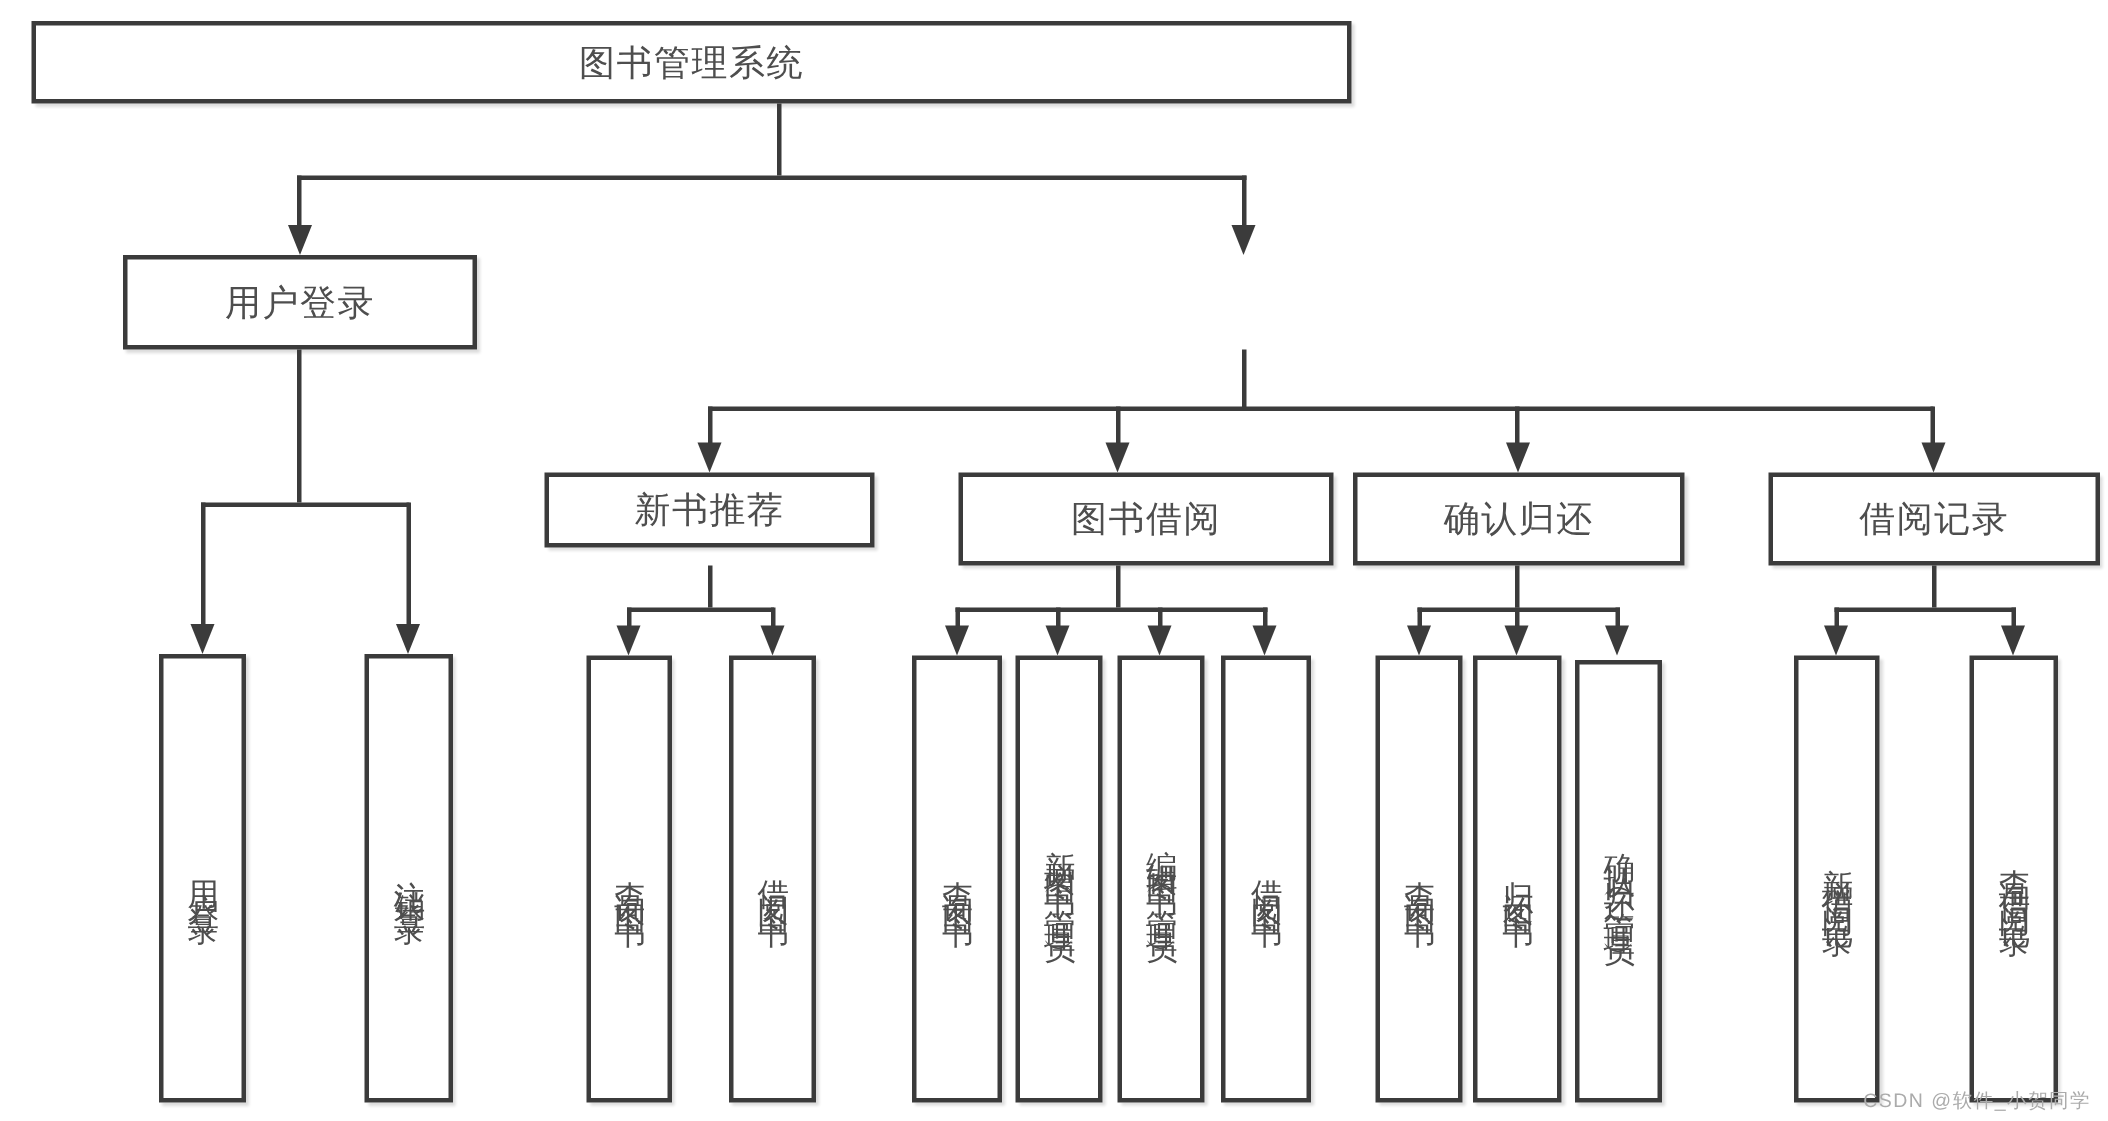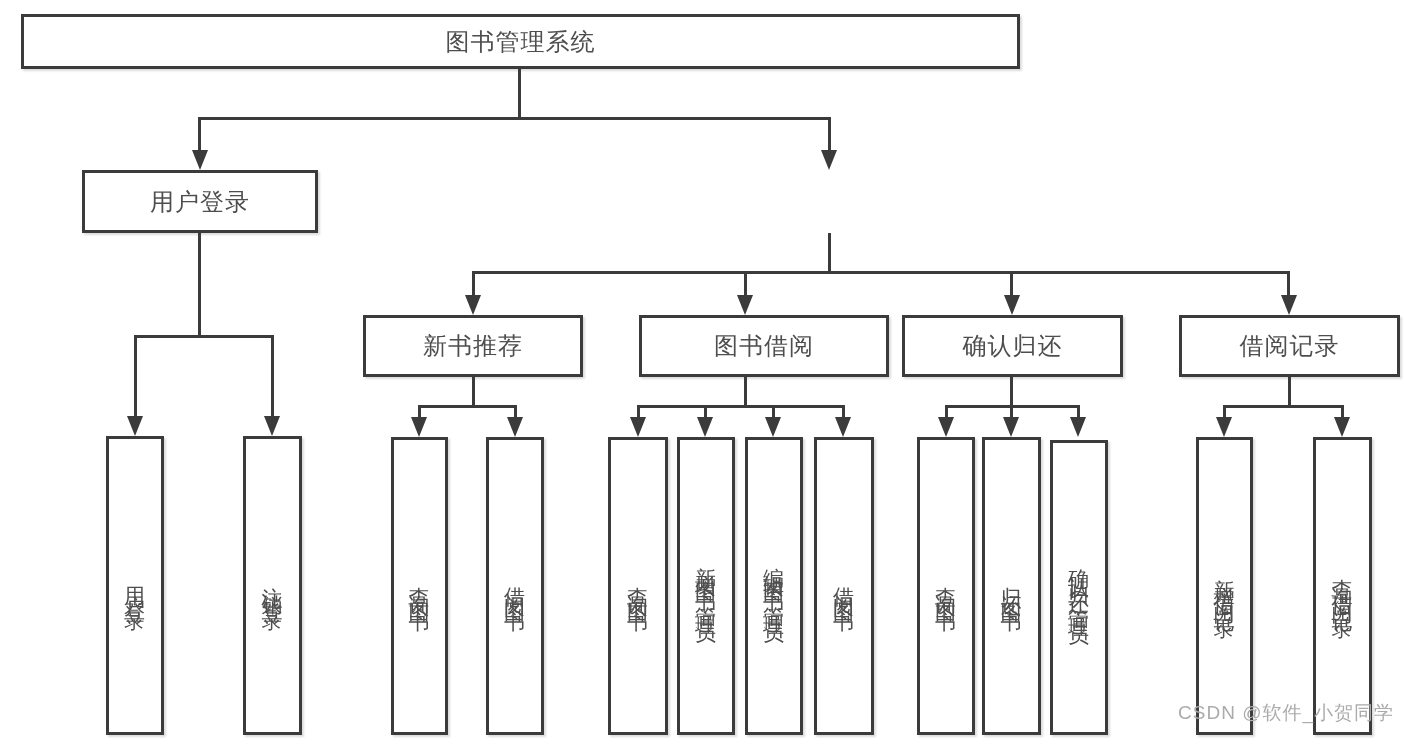--- a/index.html
+++ b/index.html
@@ -20,38 +20,38 @@
     writing-mode:vertical-rl; text-orientation:mixed;
     letter-spacing:8px; line-height:1;
   }
   .line { position:absolute; background:var(--line,#3b3b3b); }
   .arrow {
     position:absolute; width:0; height:0;
     border-left:8px solid transparent; border-right:8px solid transparent;
     border-top:20px solid var(--line,#3b3b3b);
   }
   .watermark {
-    position:absolute; top:700px; right:11px;
-    color:var(--wm,#ababab); font-size:19px; letter-spacing:1px; white-space:nowrap;
+    position:absolute; top:725px; right:11px;
+    color:var(--wm,#ababab); font-size:13px; letter-spacing:1px; white-space:nowrap;
   }
 </style>
 </head>
 <body>
 
 <div class="canvas">
 
-  <div class="box h" style="left:21px;top:14px;width:999px;height:55px">
+  <div class="box h" style="left:21px;top:14px;width:880px;height:55px">
     <span>图书管理系统</span>
   </div>
 
   <div class="box h" style="left:82px;top:170px;width:236px;height:63px">
     <span>用户登录</span>
   </div>
 
-  <div class="box h" style="left:363px;top:315px;width:220px;height:62px">
+  <div class="box h" style="left:363px;top:315px;width:220px;height:50px">
     <span>新书推荐</span>
   </div>
   <div class="box h" style="left:639px;top:315px;width:250px;height:62px">
     <span>图书借阅</span>
   </div>
   <div class="box h" style="left:902px;top:315px;width:221px;height:62px">
     <span>确认归还</span>
   </div>
   <div class="box h" style="left:1179px;top:315px;width:221px;height:62px">
     <span>借阅记录</span>

